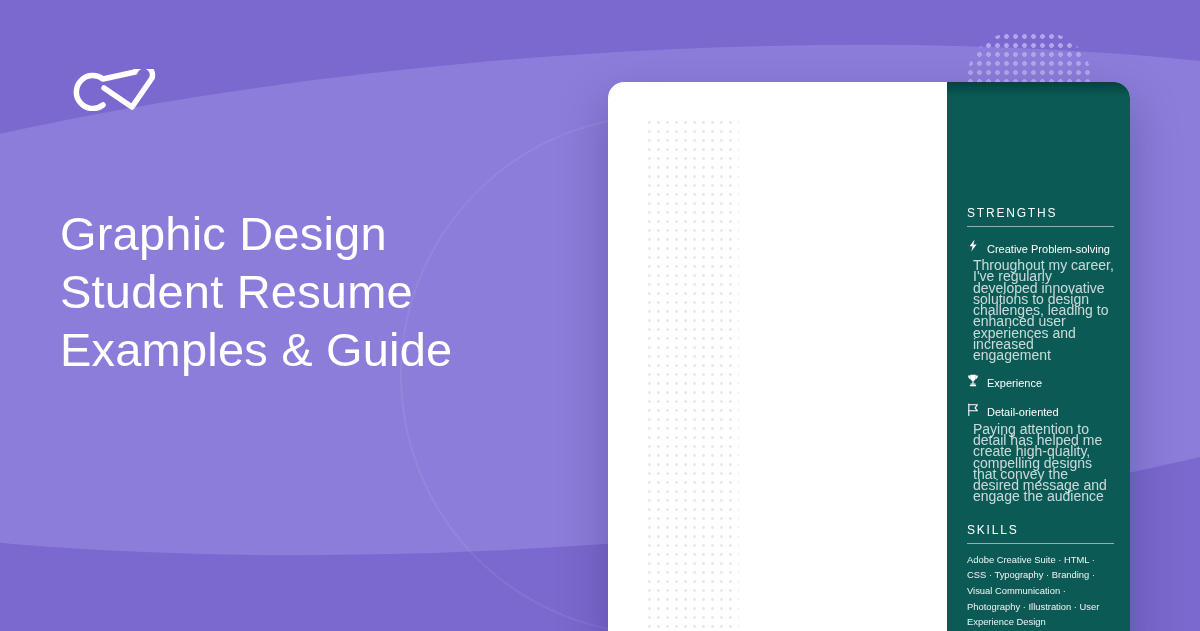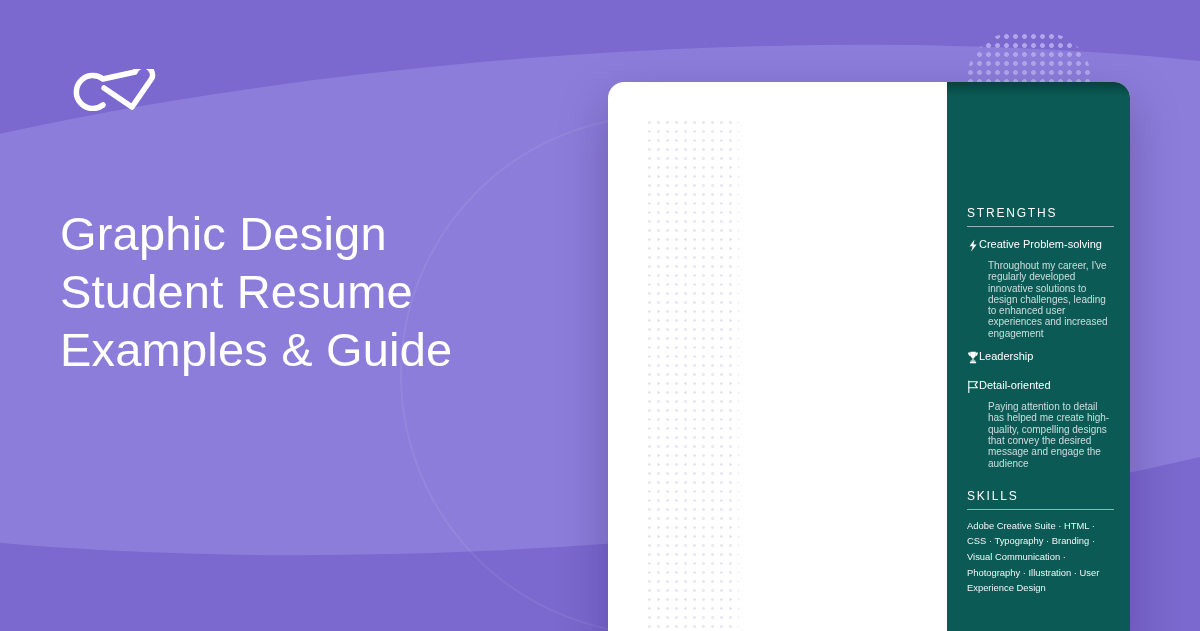--- a/index.html
+++ b/index.html
@@ -41,24 +41,24 @@
               background-image:radial-gradient(circle, #e7e5f0 1.1px, transparent 1.6px);
               background-size:9px 9px; }
   .col-white > * { position:relative; }
 
   
   .col-teal { flex:1; background:linear-gradient(#05413d 0px, #0b5a55 14px);
               padding:124px 16px 0 20px; }
   .s-heading { font-size:12px; letter-spacing:1.8px; color:#ffffff; font-weight:500; }
   .s-rule { height:1px; background:rgba(255,255,255,0.55); margin-top:6px; }
   .strength { margin-top:11px; }
-  .strength-head { display:flex; align-items:flex-start; }
+  .strength-head { display:flex; gap:8px; align-items:flex-end; }
   .strength-head svg { flex:0 0 auto; margin-top:1px; }
   .strength-title { font-size:11px; line-height:13.5px; color:#ffffff; font-weight:500; }
-  .strength-text { margin-left:21px; margin-top:4px; font-size:10px; line-height:11.3px;
+  .strength-text { margin-left:6px; margin-top:4px; font-size:14px; line-height:11.3px;
                    color:rgba(255,255,255,0.78); }
   .skills-block { margin-top:20px; }
   .skills-text { margin-top:8px; font-size:9.4px; line-height:15.6px; color:#f0f6f5; }
 </style>
 </head>
 <body>
 
 <div class="stage">
   <div class="bg-blob"></div>
   <div class="bg-ring"></div>
@@ -100,21 +100,21 @@
           <div class="strength-head">
             <span>
               <svg width="12" height="13" viewBox="0 0 12 13" fill="#ffffff">
                 <path d="M3.2 0.8 h5.6 v2.4 c0 2.2-1.1 3.8-2.8 3.8 s-2.8-1.6-2.8-3.8 z"></path>
                 <path d="M3.2 1.6 H1.1 c0 2 0.8 3.3 2.4 3.6 z M8.8 1.6 h2.1 c0 2-0.8 3.3-2.4 3.6 z"></path>
                 <rect x="5.4" y="7" width="1.2" height="2.6"></rect>
                 <rect x="3.4" y="9.6" width="5.2" height="1.1" rx="0.4"></rect>
                 <rect x="2.8" y="10.9" width="6.4" height="1.3" rx="0.4"></rect>
               </svg>
             </span>
-            <span class="strength-title">Leadership</span>
+            <span class="strength-title">Experience</span>
           </div>
         </div>
 
         <div class="strength">
           <div class="strength-head">
             <span>
               <svg width="12" height="13" viewBox="0 0 12 13" fill="none" stroke="#ffffff" stroke-width="1.1" stroke-linejoin="round" stroke-linecap="round">
                 <path d="M1.8 1 v11.4"></path>
                 <path d="M1.8 1.8 h8.6 l-2.3 3 2.3 3 H1.8"></path>
               </svg>

